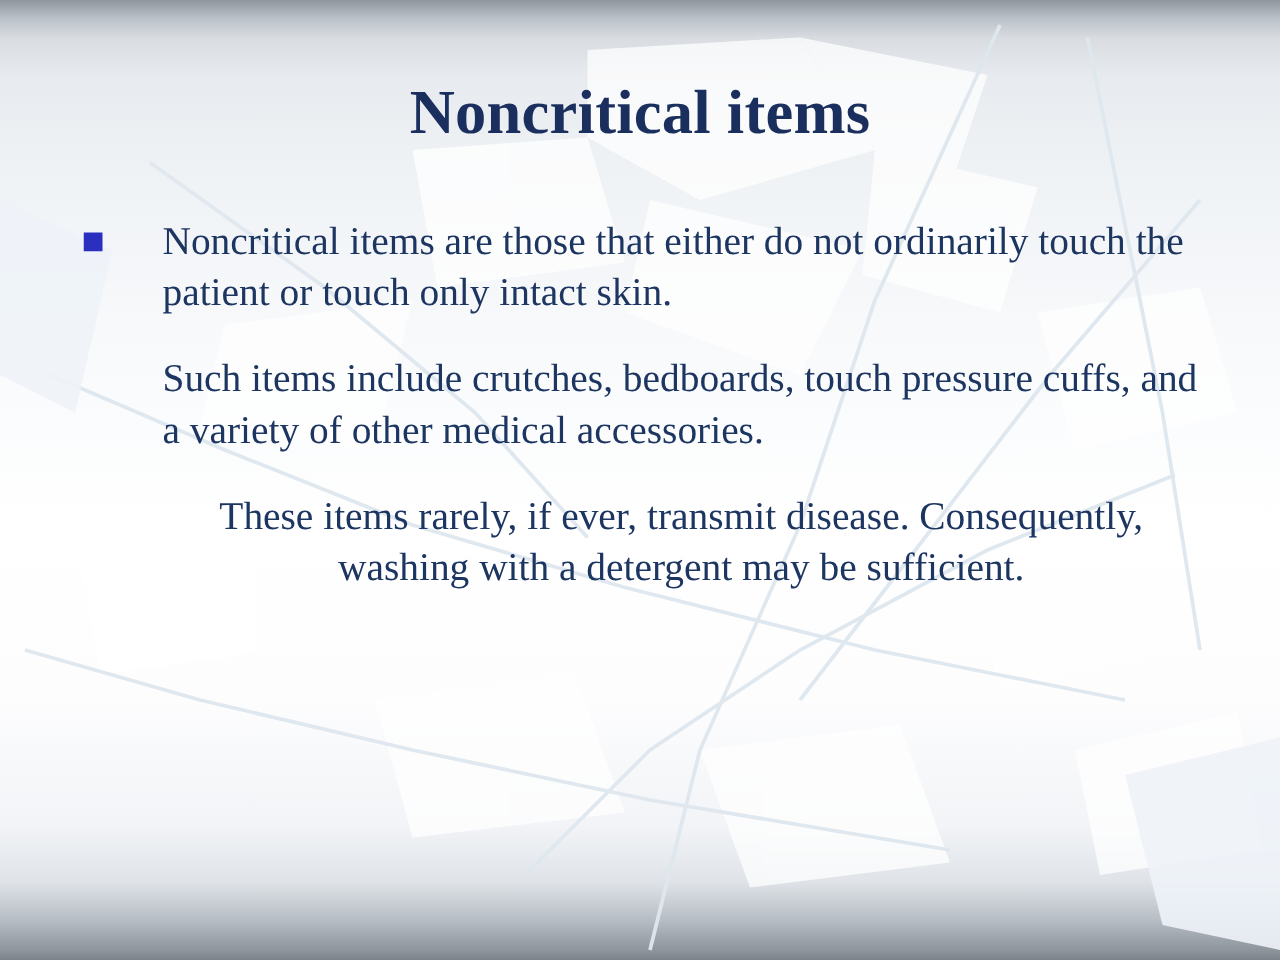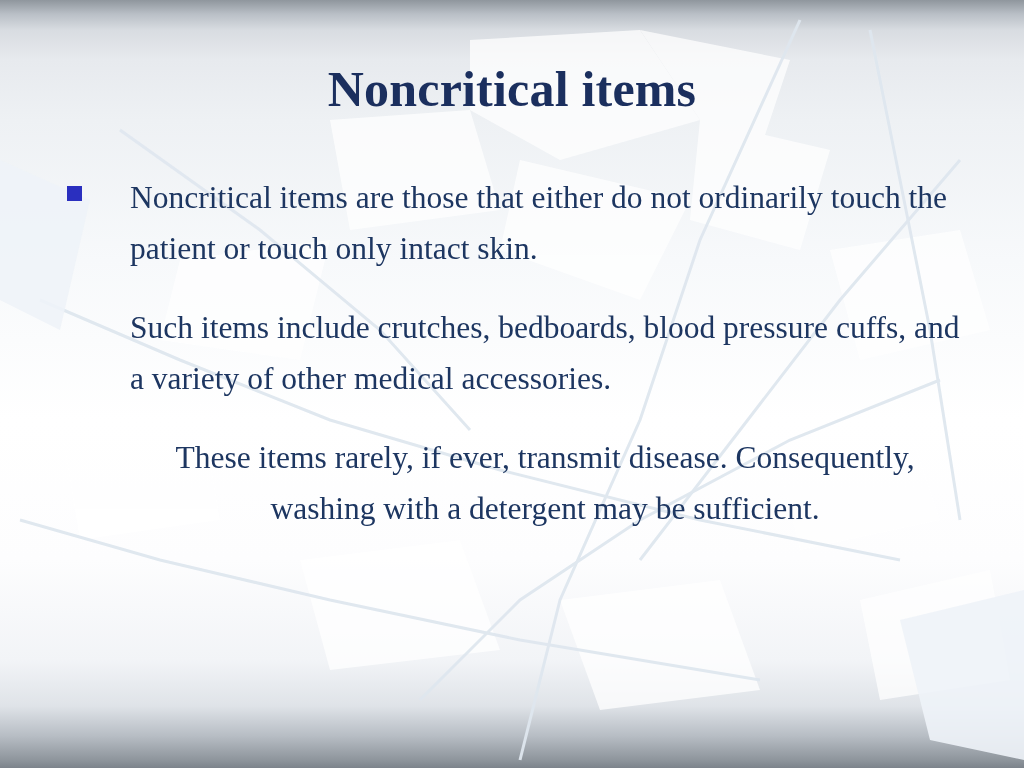--- a/index.html
+++ b/index.html
@@ -81,21 +81,21 @@
     margin-left: 15px;
     background: #2a2fbf;
   }
 
   .para-stack {
     flex: 1 1 auto;
   }
 
   .para {
     font-size: 31.5px;
-    line-height: 51px;
+    line-height: 41px;
     color: #1d3661;
     margin: 0 0 28px 0;
     max-width: 830px;
     text-align: left;
   }
   .para:last-child { margin-bottom: 0; text-align: center; }
 </style>
 </head>
 <body>
 
@@ -133,19 +133,19 @@
 
   <div class="title">Noncritical items</div>
 
   <div class="body-block">
     <div class="bullet-row">
       <div class="bullet-marker">
         <span class="sq"></span>
       </div>
       <div class="para-stack">
         <p class="para">Noncritical items are those that either do not ordinarily touch the patient or touch only intact skin.</p>
-        <p class="para">Such items include crutches, bedboards, blood pressure cuffs, and a variety of other medical accessories.</p>
+        <p class="para">Such items include crutches, bedboards, touch pressure cuffs, and a variety of other medical accessories.</p>
         <p class="para">These items rarely, if ever, transmit disease. Consequently, washing with a detergent may be sufficient.</p>
       </div>
     </div>
   </div>
 
 </div>
 
 </body></html>

